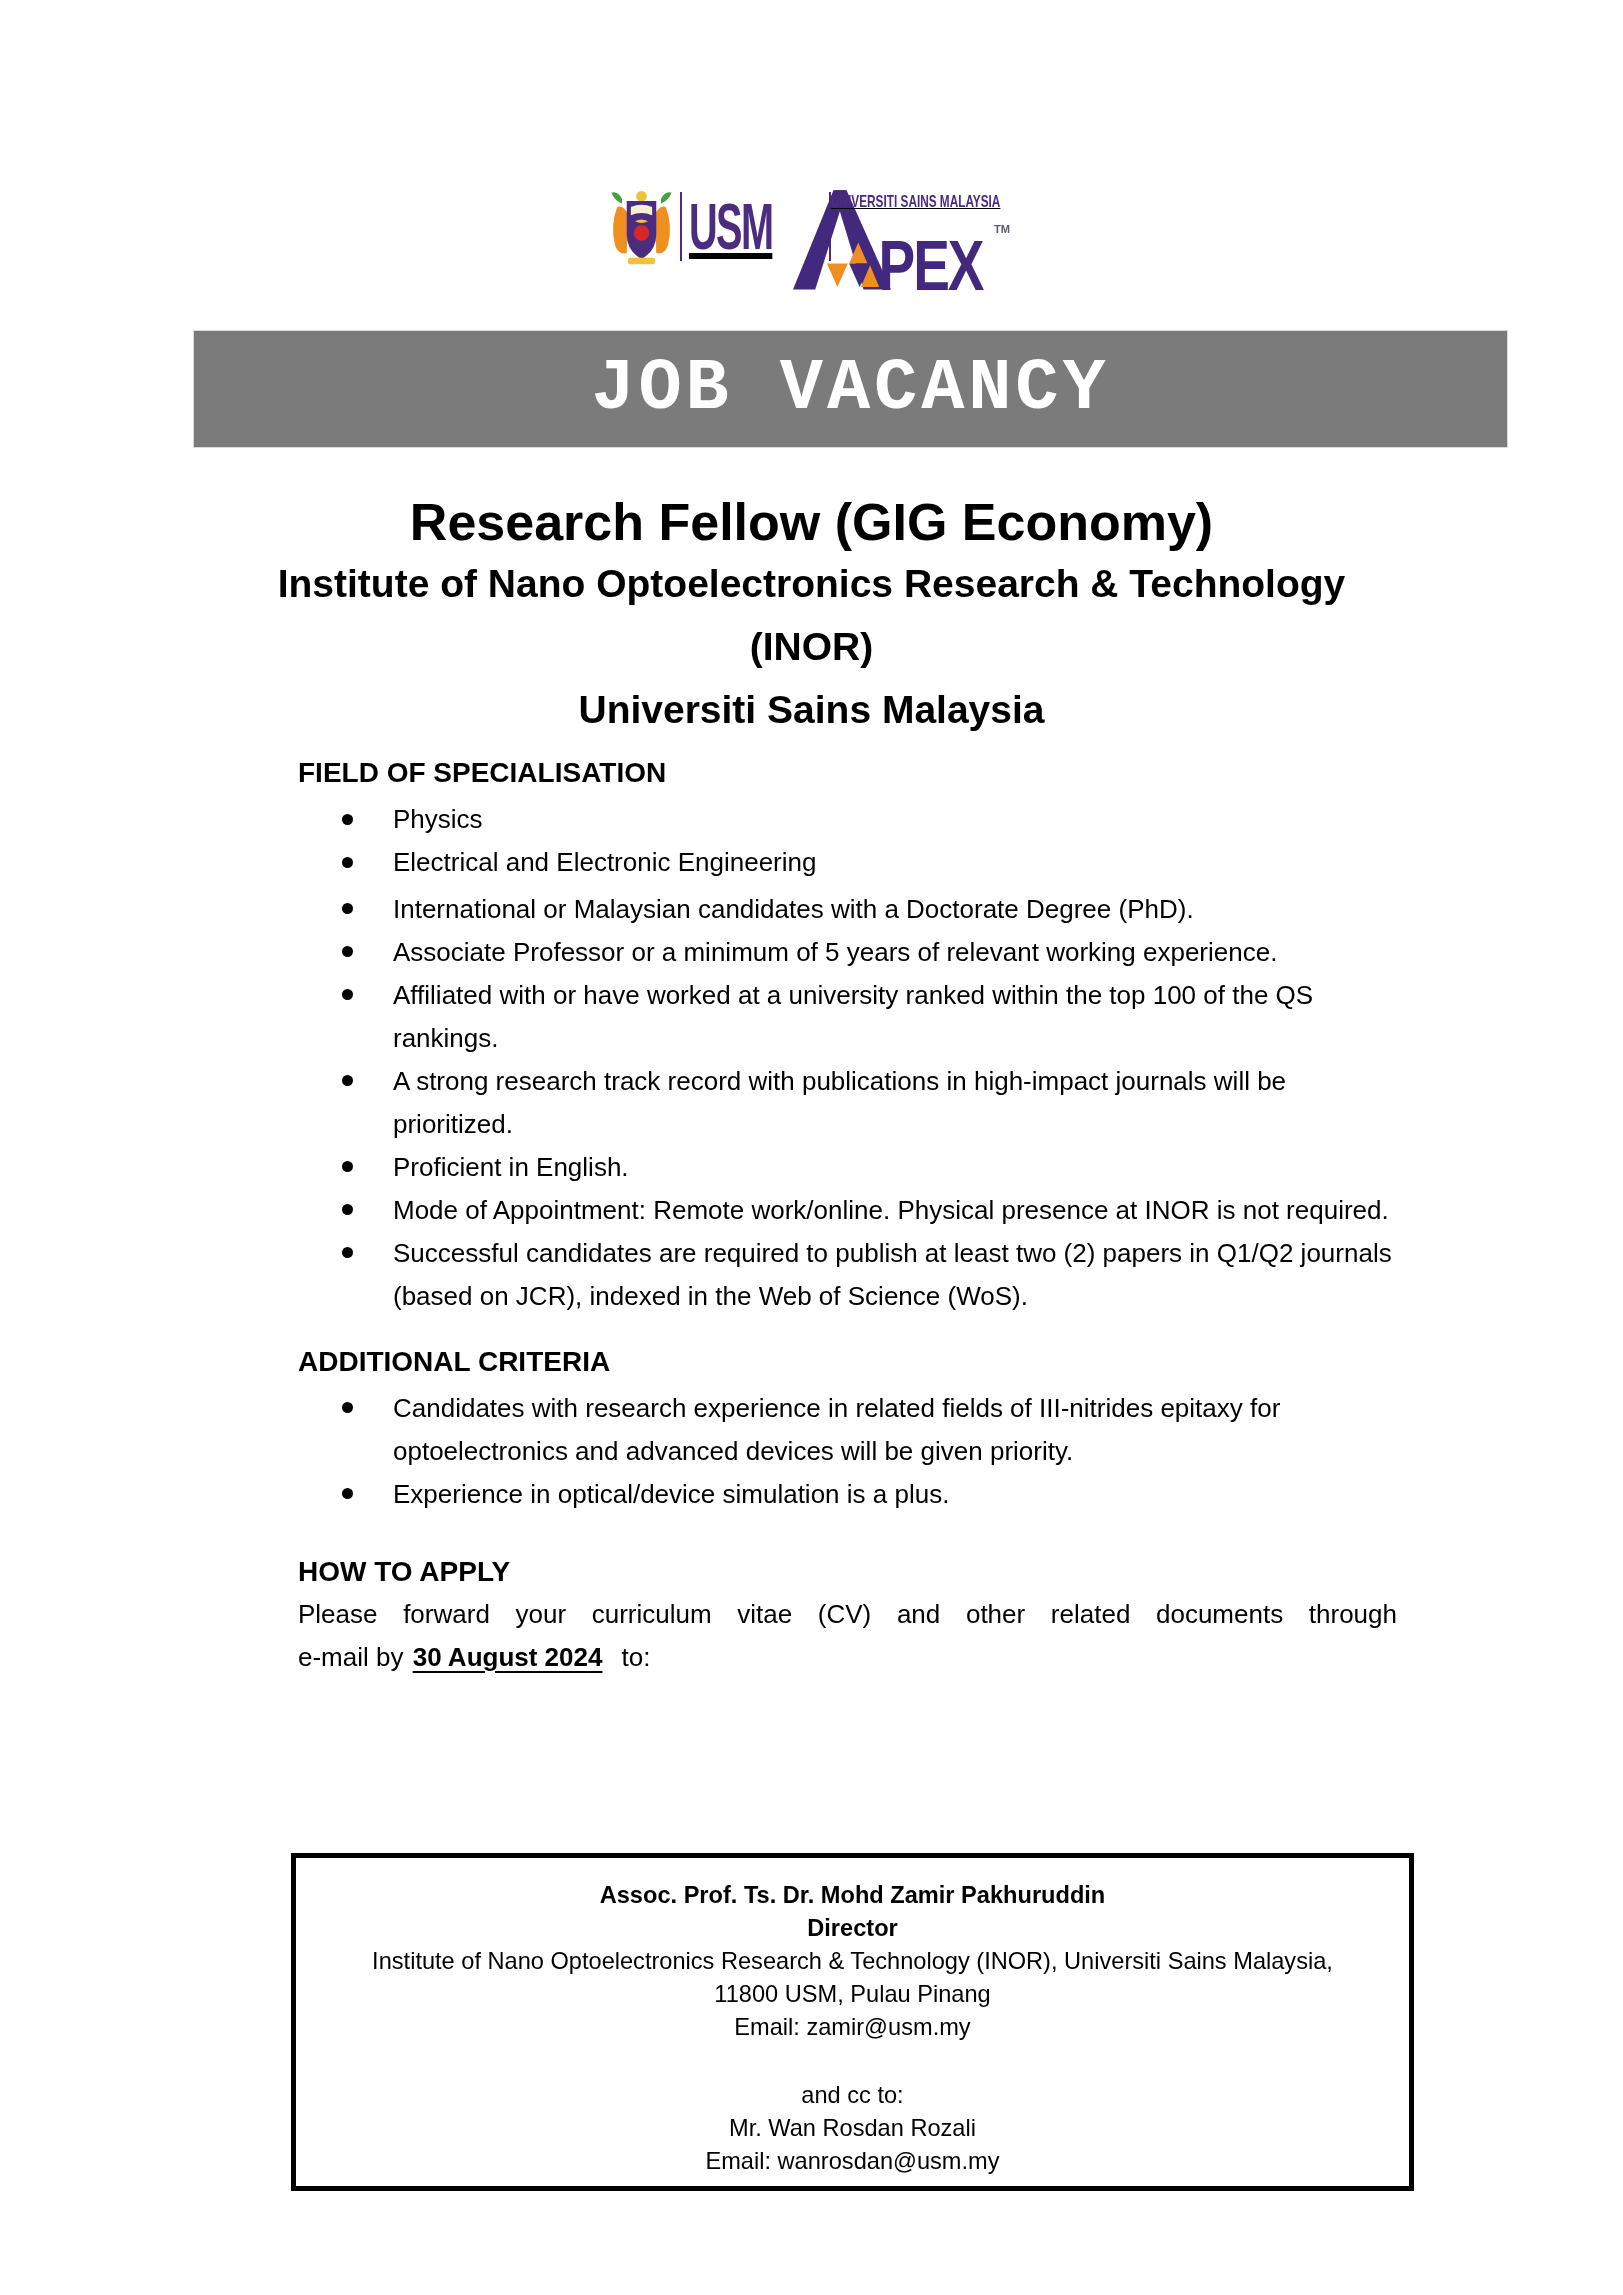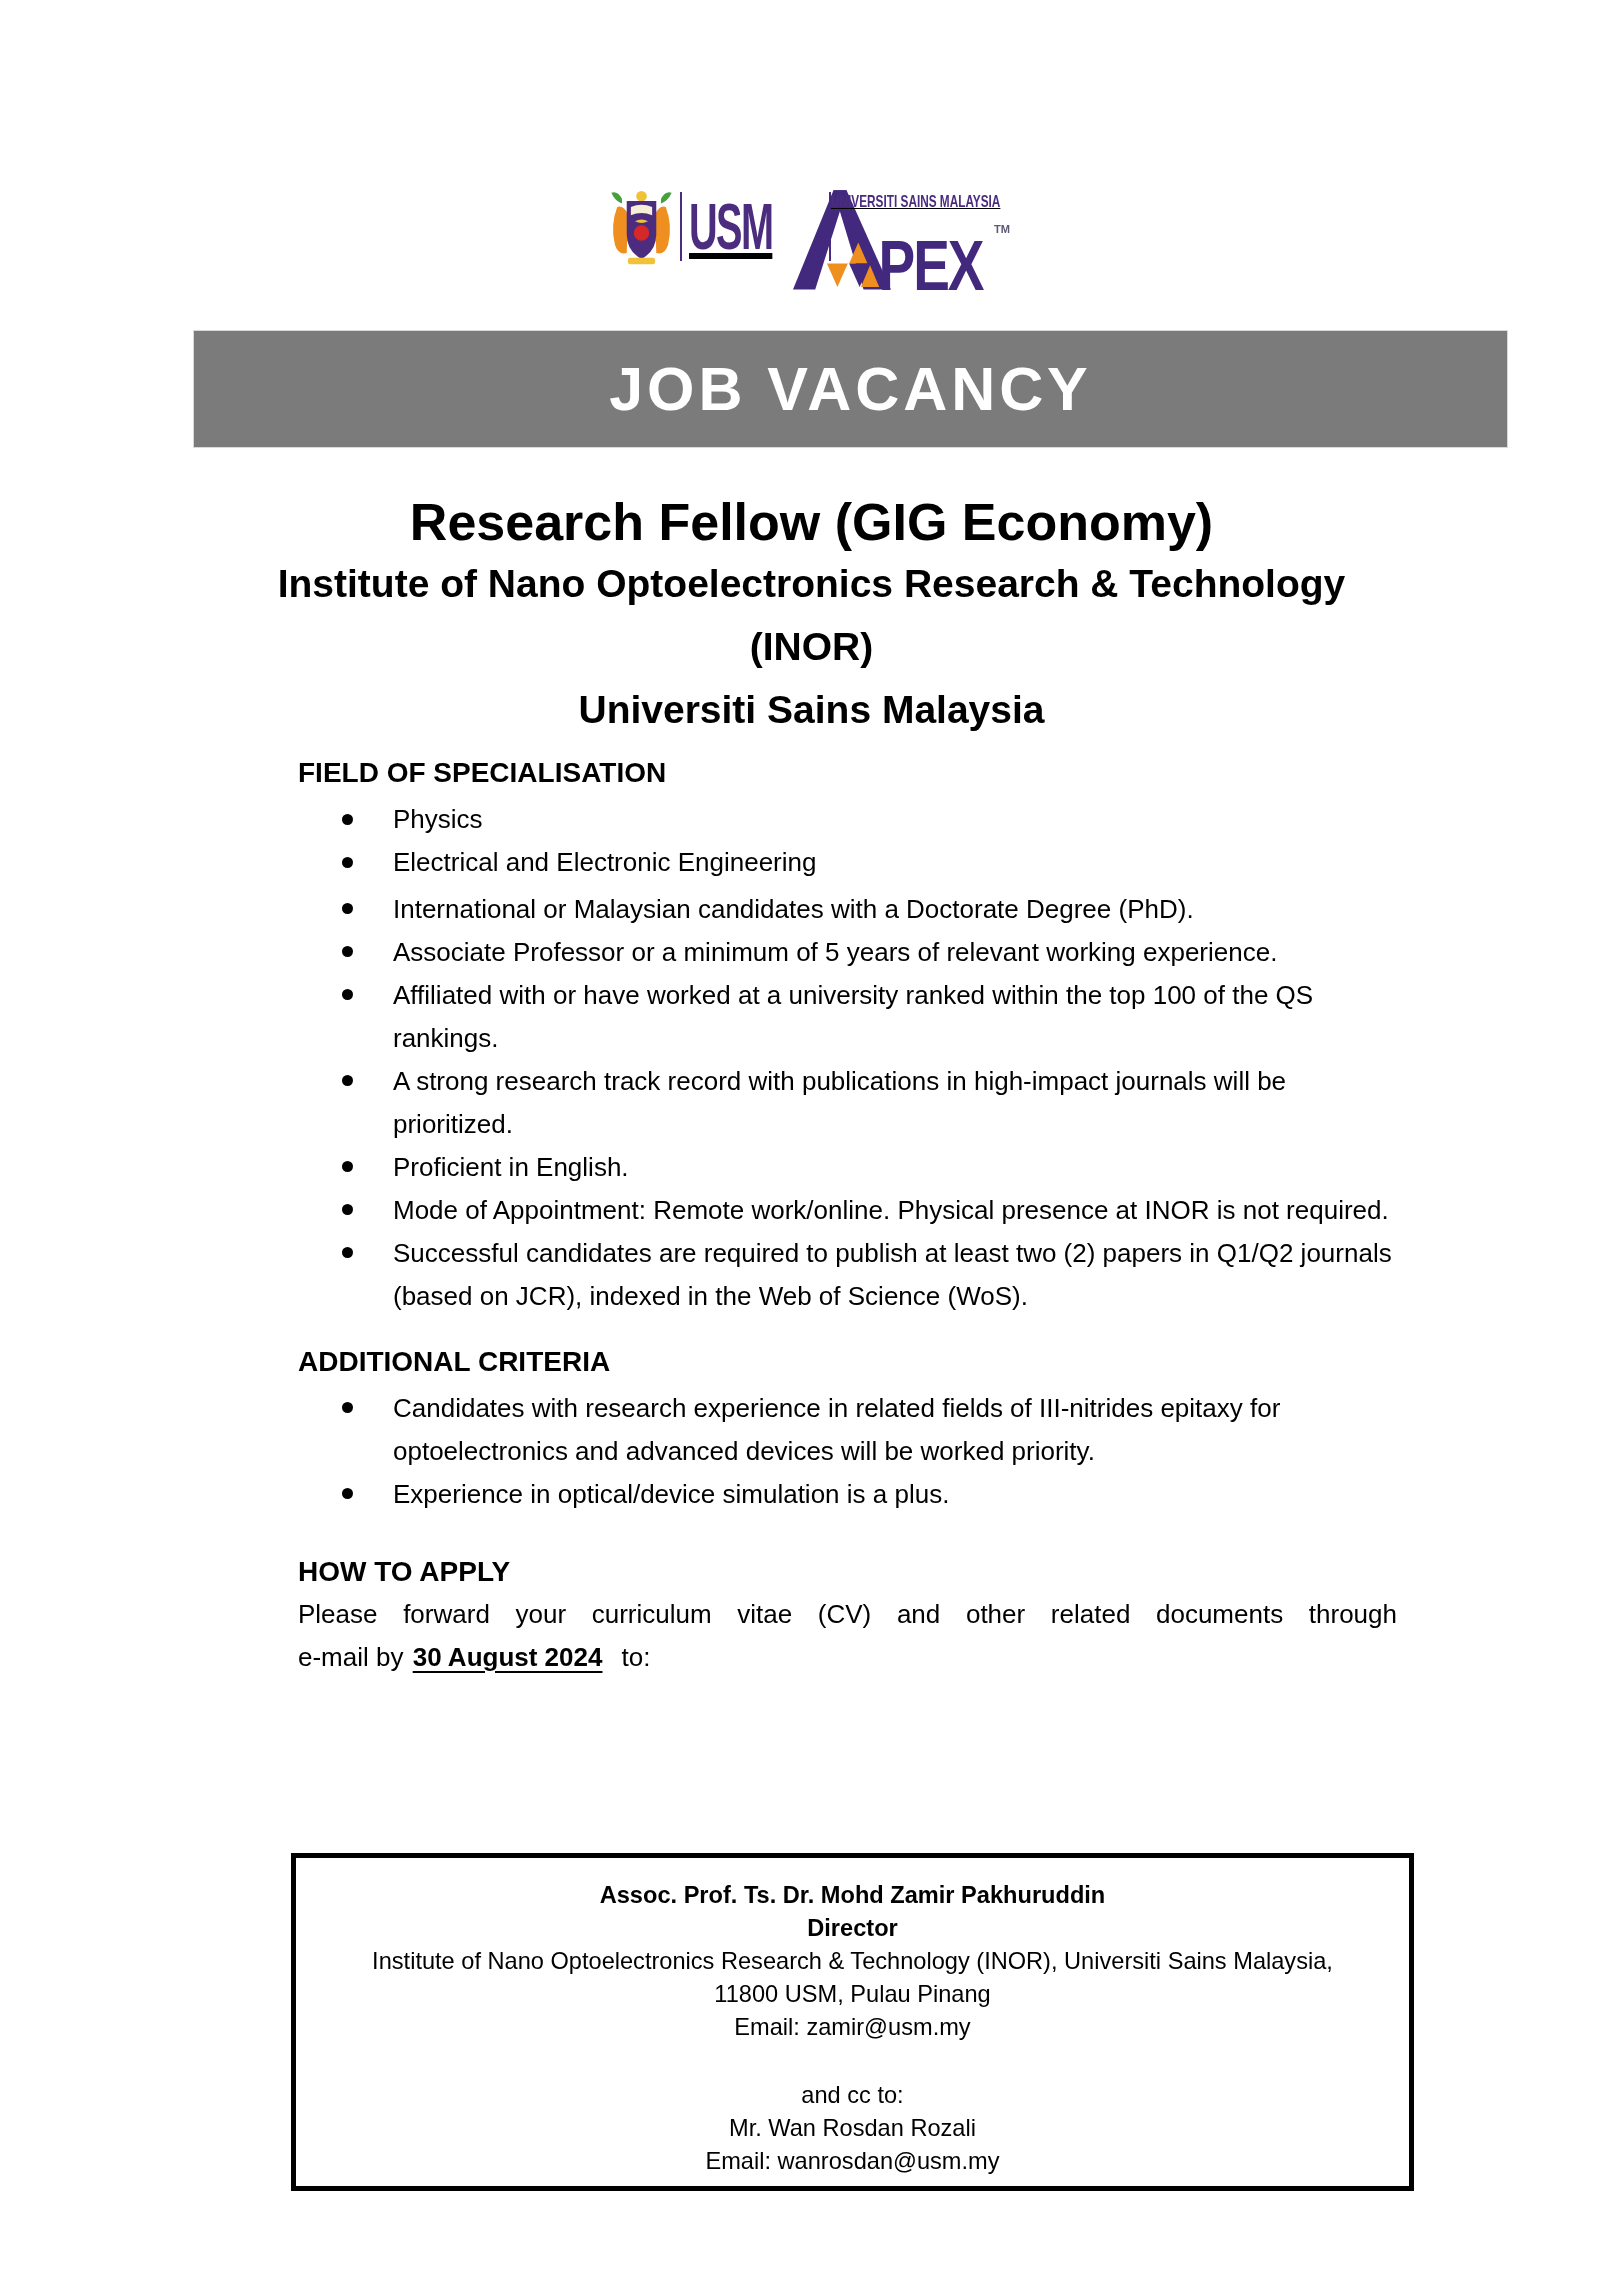--- a/index.html
+++ b/index.html
@@ -35,22 +35,22 @@
     transform-origin:left center;letter-spacing:0px;
   }
   .apex-logo{margin-top:2px;}
   
   .banner{
     position:absolute;top:330px;left:193px;width:1315px;height:118px;
     background:#7b7b7b;border:1.3px solid #d9d9d9;box-sizing:border-box;
     display:flex;align-items:center;justify-content:center;
   }
   .banner-text{
-    color:#ffffff;font-weight:bold;font-size:61px;letter-spacing:3.9px;
-    line-height:73px;white-space:nowrap;
+    color:#ffffff;font-weight:bold;font-size:72px;letter-spacing:3.9px;
+    line-height:73px;white-space:nowrap;font-family:Liberation Mono, monospace;
   }
   
   .titles{position:absolute;top:492px;left:0;width:100%;text-align:center;}
   .title-main{font-size:52px;font-weight:bold;line-height:60px;margin:0;}
   .title-sub{font-size:39px;font-weight:bold;line-height:63px;}
   
   .content{
     position:absolute;top:751px;left:298px;width:1099px;
     font-size:26px;line-height:43px;
   }
@@ -157,21 +157,21 @@
         <li>Associate Professor or a minimum of 5 years of relevant working experience.</li>
         <li>Affiliated with or have worked at a university ranked within the top 100 of the QS rankings.</li>
         <li>A strong research track record with publications in high-impact journals will be prioritized.</li>
         <li>Proficient in English.</li>
         <li>Mode of Appointment: Remote work/online. Physical presence at INOR is not required.</li>
         <li>Successful candidates are required to publish at least two (2) papers in Q1/Q2 journals (based on JCR), indexed in the Web of Science (WoS).</li>
       </ul>
 
     <div class="section-heading mt-add">ADDITIONAL CRITERIA</div>
     <ul class="bullets">
-        <li>Candidates with research experience in related fields of III-nitrides epitaxy for optoelectronics and advanced devices will be worked priority.</li>
+        <li>Candidates with research experience in related fields of III-nitrides epitaxy for optoelectronics and advanced devices will be given priority.</li>
         <li>Experience in optical/device simulation is a plus.</li>
       </ul>
 
     <div class="section-heading mt-how">HOW TO APPLY</div>
     <div class="apply-line1">Please forward your curriculum vitae (CV) and other related documents through</div>
     <div class="apply-line2">
       <span>e-mail by</span><span class="deadline">30 August 2024</span><span class="after-deadline">to:</span>
     </div>
   </div>
 

